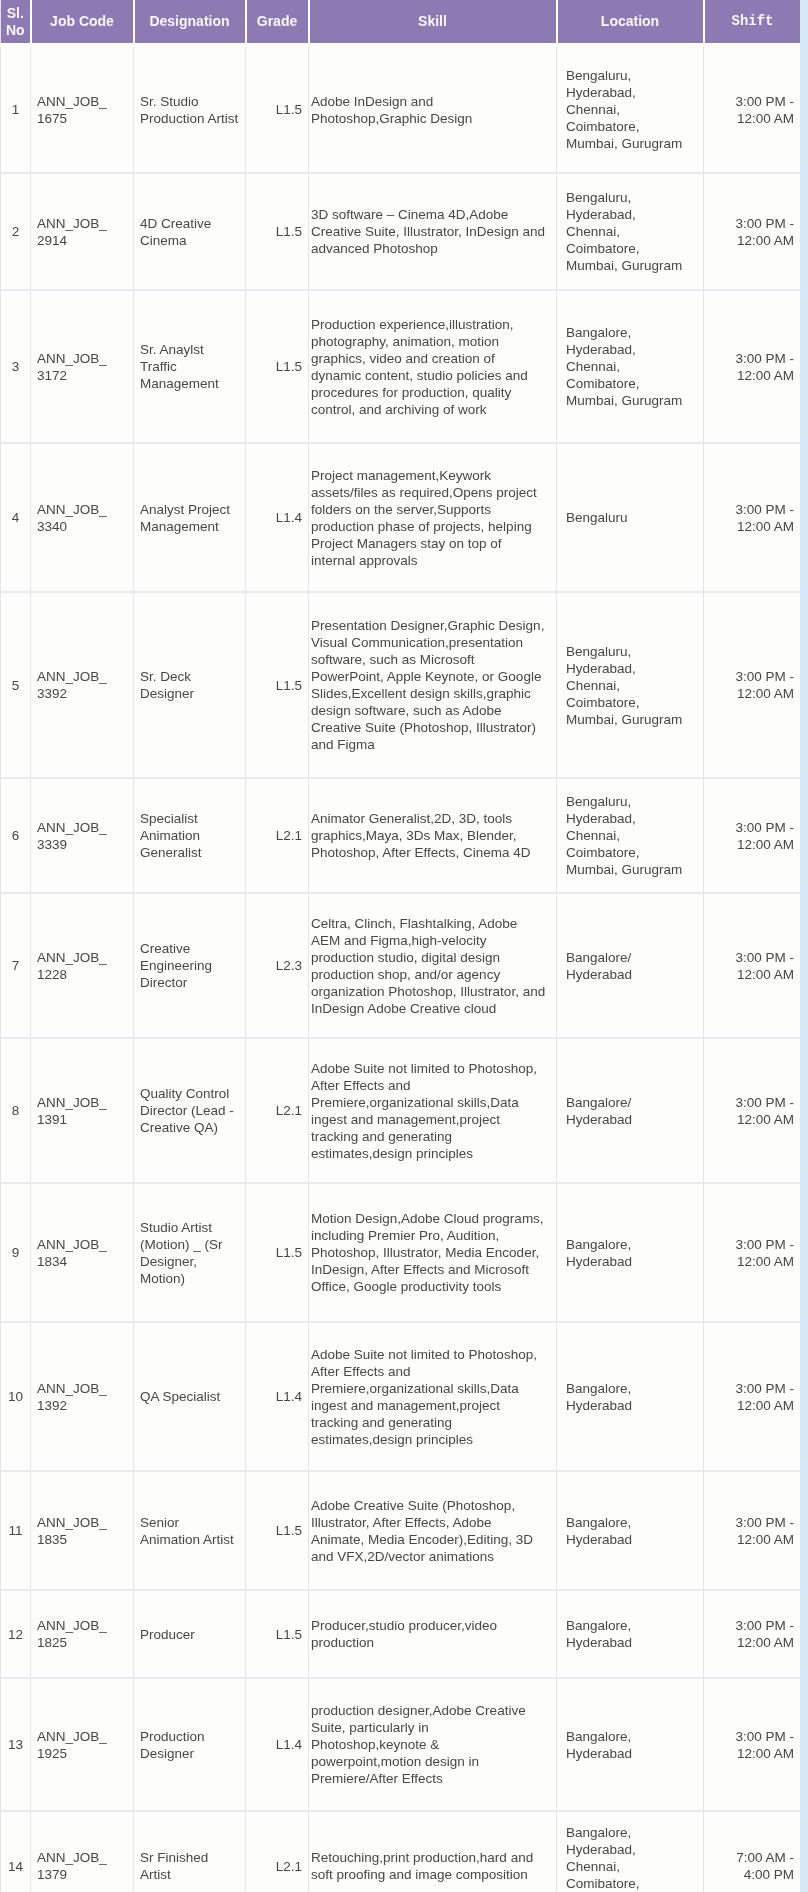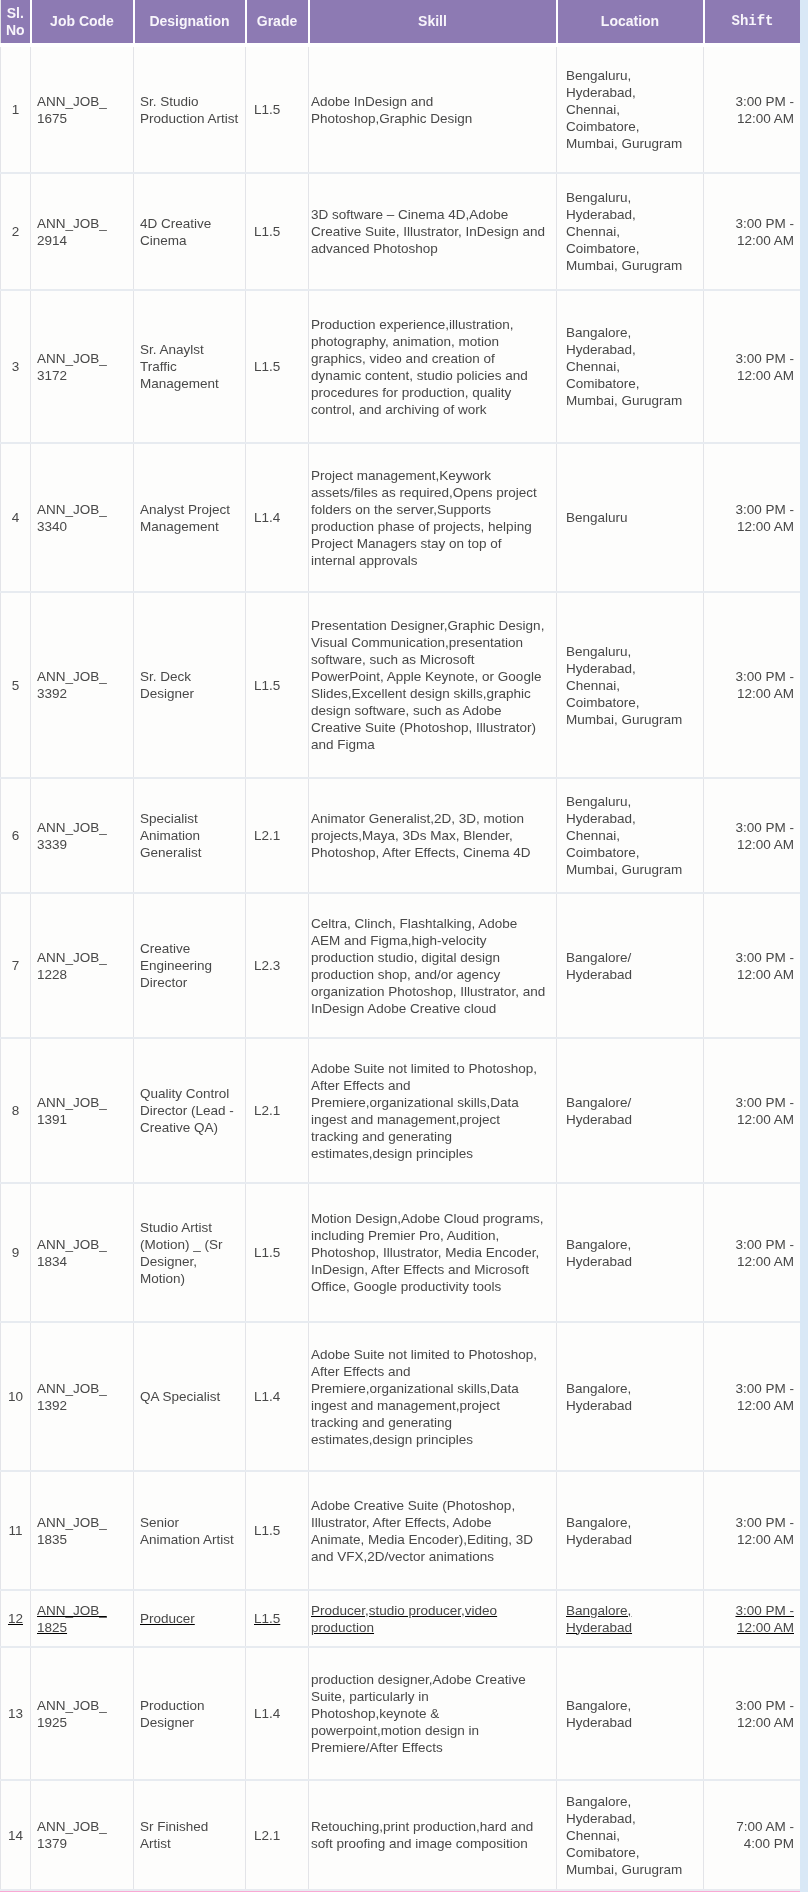--- a/index.html
+++ b/index.html
@@ -13,21 +13,21 @@
   }
   * { margin: 0; padding: 0; box-sizing: border-box; }
   html, body { background: #ffffff; }
   body { font-family: "Liberation Sans", "DejaVu Sans", sans-serif; }
 
   .page {
     position: relative;
     width: 808px;
     height: 1892px;
     overflow: hidden;
-    background: #f9a8d4;
+    background: #701a75;
   }
 
   .side-strip {
     position: absolute;
     top: 0; right: 0;
     width: 8px; height: 100%;
     background: var(--side-strip);
   }
 
   table.jobs {
@@ -71,38 +71,38 @@
     border-bottom: 2px solid var(--row-border);
     padding: 10px 6px;
     background: var(--row-bg);
     word-wrap: break-word;
     overflow-wrap: break-word;
   }
 
   td.col-sl_no    { text-align: center; padding-left: 2px; padding-right: 2px; }
   td.col-job_code { text-align: left; white-space: pre-line; }
   td.col-designation { text-align: left; padding-left: 6px; }
-  td.col-grade    { text-align: left; padding-left: 8px; }
+  td.col-grade    { text-align: right; padding-left: 8px; }
   td.col-skill    { text-align: left; padding-left: 2px; padding-right: 10px; }
   td.col-location { white-space: pre-line; padding-left: 9px; padding-right: 9px; }
   td.col-shift    { text-align: right; white-space: pre-line; }
 
   
   tbody tr:nth-child(1)  { height: 128px; }
   tbody tr:nth-child(2)  { height: 117px; }
   tbody tr:nth-child(3)  { height: 153px; }
   tbody tr:nth-child(4)  { height: 149px; }
   tbody tr:nth-child(5)  { height: 186px; }
   tbody tr:nth-child(6)  { height: 115px; }
   tbody tr:nth-child(7)  { height: 145px; }
   tbody tr:nth-child(8)  { height: 145px; }
   tbody tr:nth-child(9)  { height: 139px; }
   tbody tr:nth-child(10) { height: 149px; }
   tbody tr:nth-child(11) { height: 119px; }
-  tbody tr:nth-child(12) { height: 57px; text-decoration: underline;  }
+  tbody tr:nth-child(12) { height: 88px;  }
   tbody tr:nth-child(13) { height: 133px; }
   tbody tr:nth-child(14) { height: 110px; }
 </style>
 </head>
 <body>
 
 <div class="page">
   <table class="jobs">
     <colgroup>
         <col class="c-sl_no">
@@ -195,21 +195,21 @@
 Mumbai, Gurugram</td>
           <td class="col-shift">3:00 PM -
 12:00 AM</td>
         </tr>
         <tr>
           <td class="col-sl_no">6</td>
           <td class="col-job_code">ANN_JOB_
 3339</td>
           <td class="col-designation">Specialist Animation Generalist</td>
           <td class="col-grade">L2.1</td>
-          <td class="col-skill">Animator Generalist,2D, 3D, motion projects,Maya, 3Ds Max, Blender, Photoshop, After Effects, Cinema 4D</td>
+          <td class="col-skill">Animator Generalist,2D, 3D, tools graphics,Maya, 3Ds Max, Blender, Photoshop, After Effects, Cinema 4D</td>
           <td class="col-location">Bengaluru,
 Hyderabad,
 Chennai,
 Coimbatore,
 Mumbai, Gurugram</td>
           <td class="col-shift">3:00 PM -
 12:00 AM</td>
         </tr>
         <tr>
           <td class="col-sl_no">7</td>

